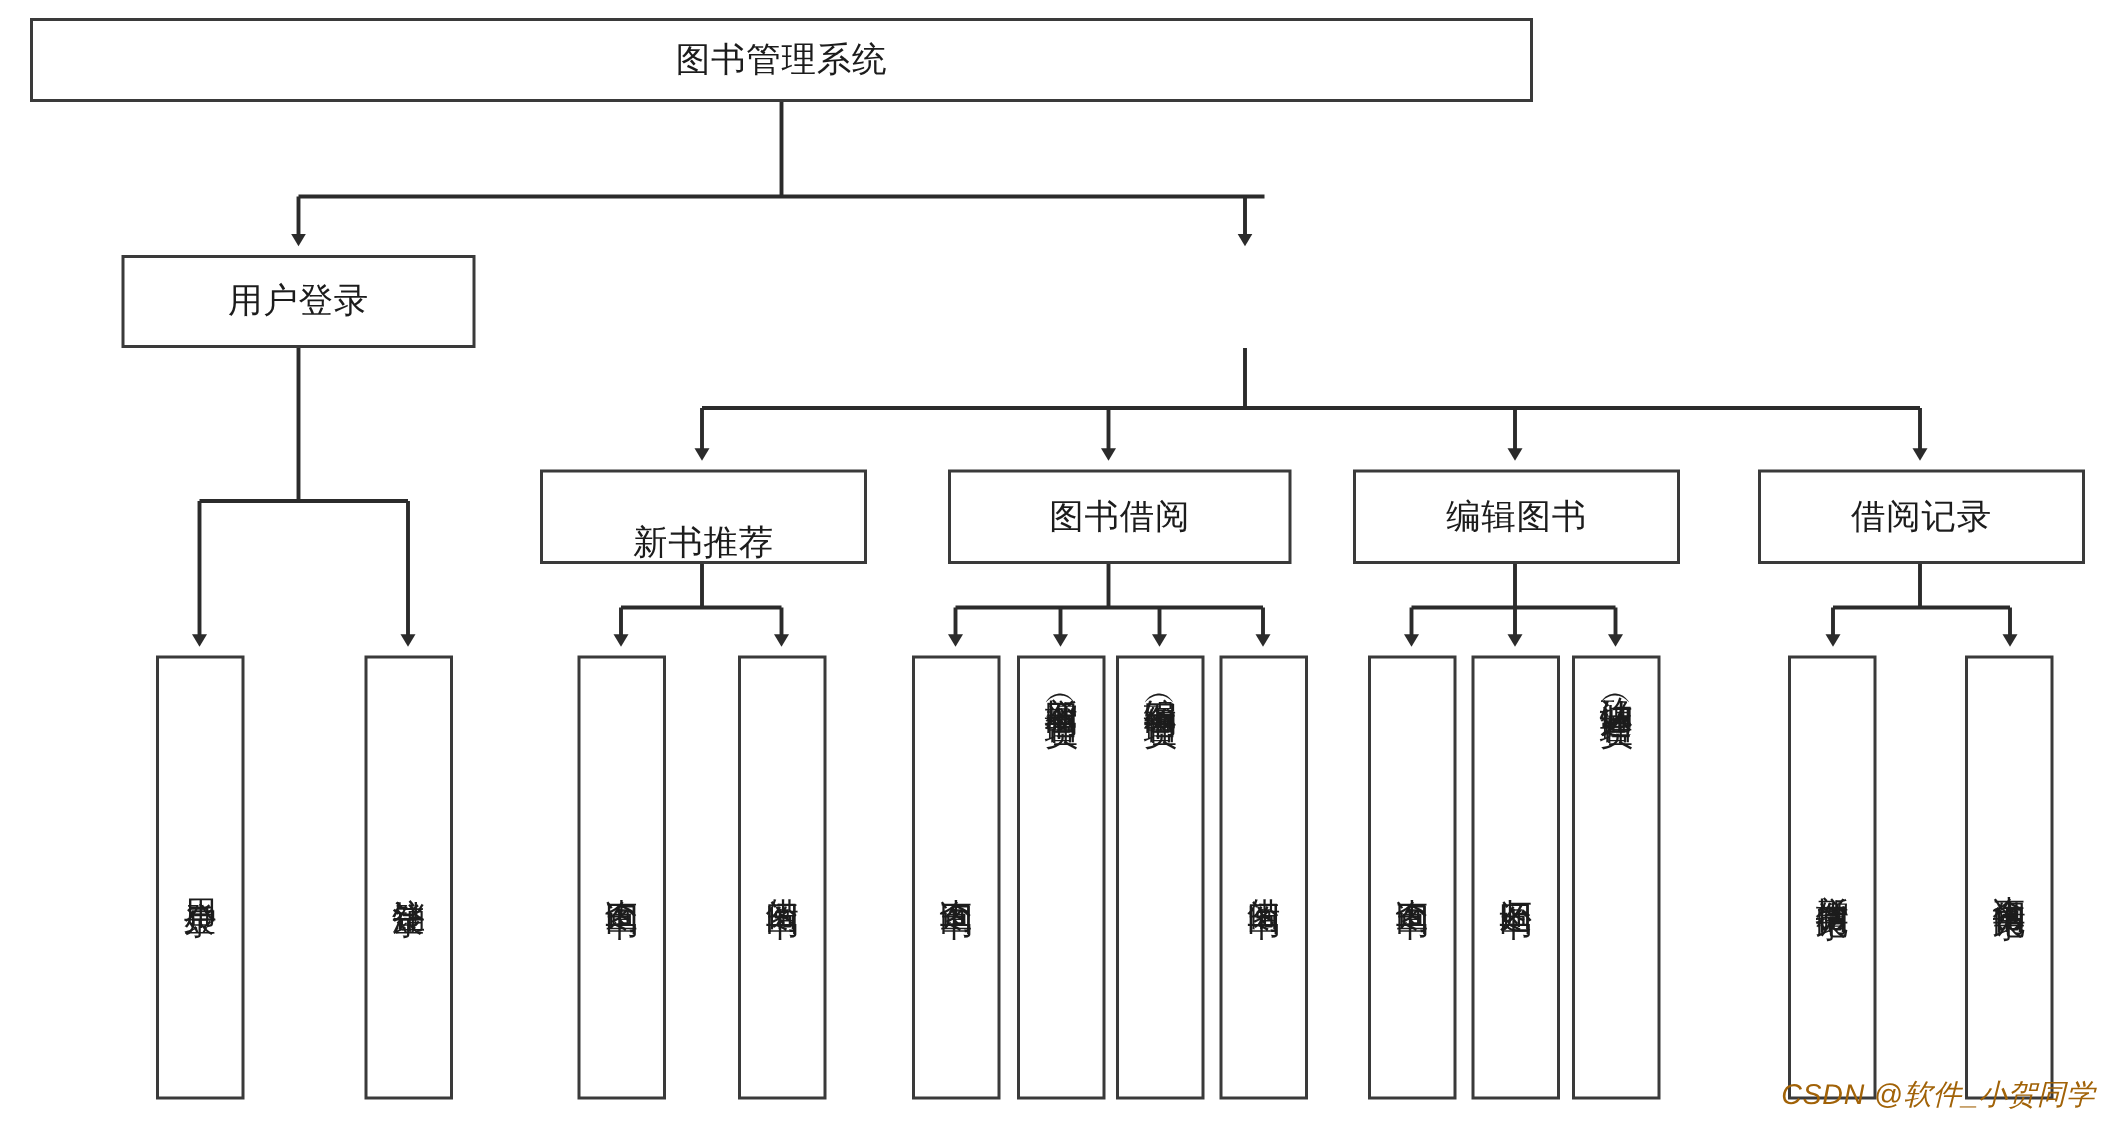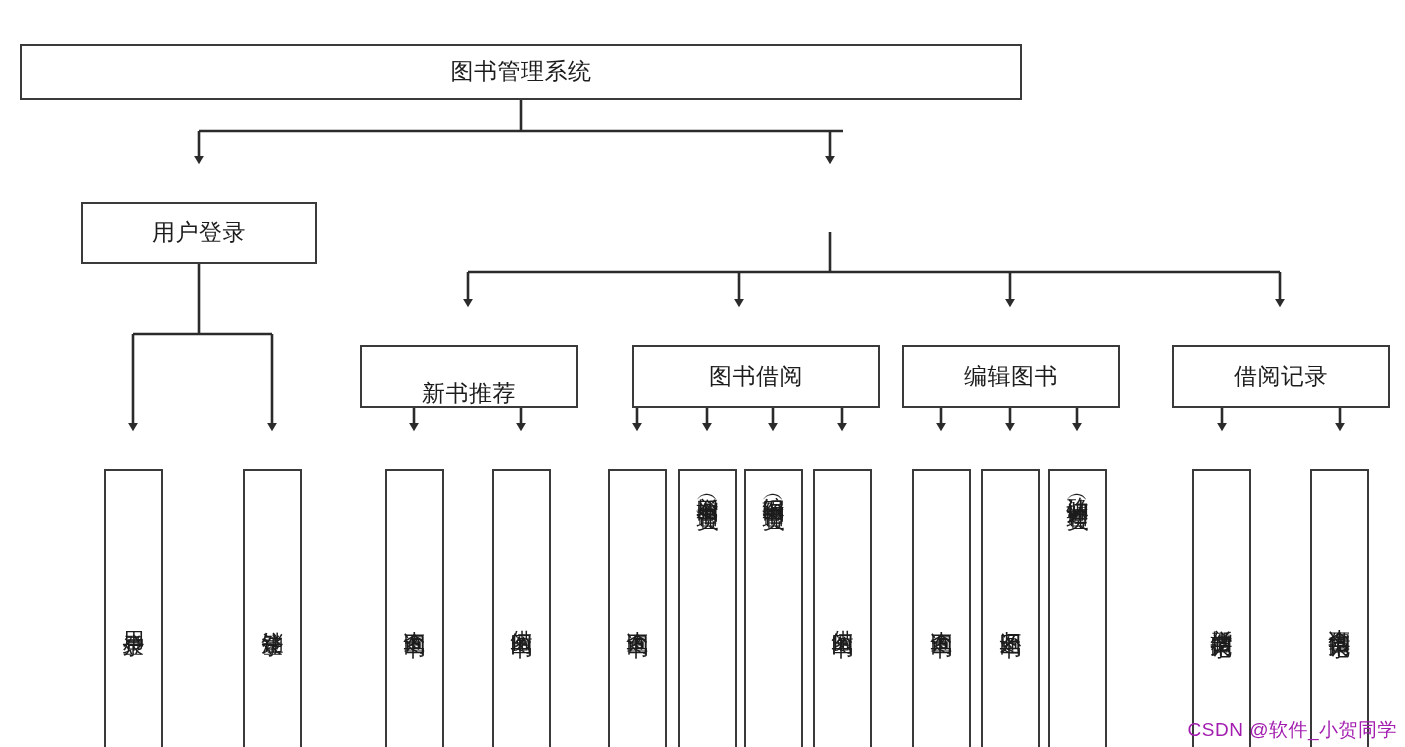--- a/index.html
+++ b/index.html
@@ -28,21 +28,20 @@
   .node {
     position: absolute;
     box-sizing: border-box;
     background: #ffffff;
     border: 2.4px solid #3a3a3a;
     display: flex;
     align-items: center;
     justify-content: center;
     color: #1c1c1c;
     z-index: 3;
-    margin-top: 32px;
   }
   .node-h {
     font-size: 23px;
     letter-spacing: 0.5px;
     line-height: 1.1;
     white-space: nowrap;
   }
   .node-v {
     align-items: flex-start;
     justify-content: center;
@@ -59,24 +58,25 @@
   }
   .node-v.center-mode {
     align-items: center;
     padding-top: 0;
   }
   .watermark {
     position: absolute;
     right: 8px;
     bottom: 4px;
     font-size: 19px;
-    color: #a21caf;
+    color: #a16207;
     white-space: nowrap;
     z-index: 8;
     letter-spacing: 0.5px;
+    font-style: italic;
   }
 </style>
 </head>
 <body>
 
 <div id="diagram-root">
 
   <svg id="diagram-svg" viewBox="0 0 1405 747" xmlns="http://www.w3.org/2000/svg">
     <defs>
       <marker id="arrow" markerWidth="12" markerHeight="12" refX="4.2" refY="5" orient="auto" markerUnits="userSpaceOnUse">
@@ -131,21 +131,21 @@
     <span>图书管理系统</span>
   </div>
 
   <div class="node node-h" style="left:81px; top:170px; width:236px; height:62px;">
     <span>用户登录</span>
   </div>
 
   <div class="node node-h" style="left:360px; top:313px; width:218px; height:63px;align-items:flex-end;">
     <span>新书推荐</span>
   </div>
-  <div class="node node-h" style="left:632px; top:313px; width:248px; height:63px;">
+  <div class="node node-h" style="left:632px; top:313px; width:229px; height:63px;">
     <span>图书借阅</span>
   </div>
   <div class="node node-h" style="left:902px; top:313px; width:218px; height:63px;">
     <span>编辑图书</span>
   </div>
   <div class="node node-h" style="left:1172px; top:313px; width:218px; height:63px;font-family:Liberation Serif, serif;">
     <span>借阅记录</span>
   </div>
 
   <div class="node node-v center-mode" style="left:104px; top:437px; width:59px; height:296px;">

